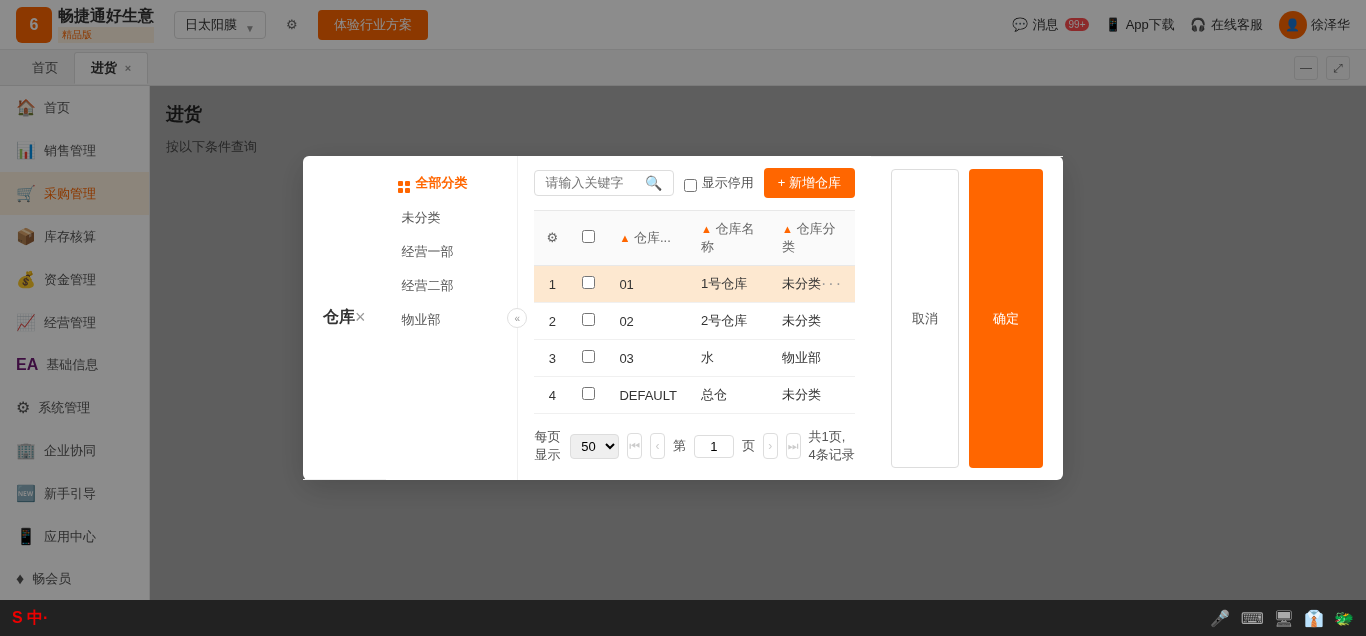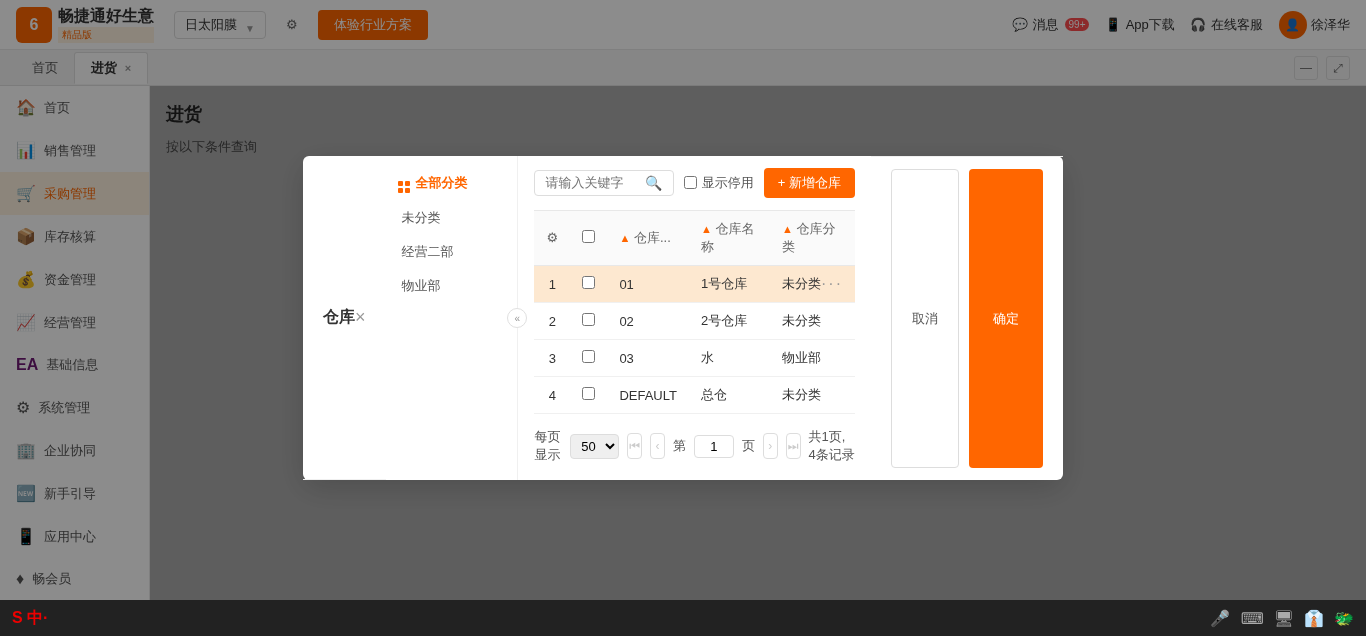--- a/index.html
+++ b/index.html
@@ -280,21 +280,21 @@
     }
     .search-box input {
       border: none; outline: none;
       font-size: 13px; color: #333;
       width: 100%;
       background: transparent;
     }
     .search-icon { color: #999; font-size: 14px; cursor: pointer; }
     .checkbox-label {
       display: flex;
-      align-items: center;
+      align-items: flex-end;
       gap: 5px;
       font-size: 13px;
       color: #555;
       cursor: pointer;
     }
     .add-btn {
       margin-left: auto;
       background: #ff6600;
       color: white;
       border: none;
@@ -548,20 +548,21 @@
             <span class="grid-icon-dots">
               <span class="grid-dot"></span>
                 <span class="grid-dot"></span>
               <span class="grid-dot"></span>
                 <span class="grid-dot"></span>
             </span>
           </span>
           <span>全部分类</span>
         </div>
         <div class="cat-item">未分类</div>
+        <div class="cat-item">经营一部</div>
         <div class="cat-item">经营二部</div>
         <div class="cat-item">物业部</div>
         <div class="cat-collapse-btn">«</div>
       </div>
 
       <div class="table-panel">
 
         <div class="table-toolbar">
           <div class="search-box">
             <input type="text" placeholder="请输入关键字" style="">

